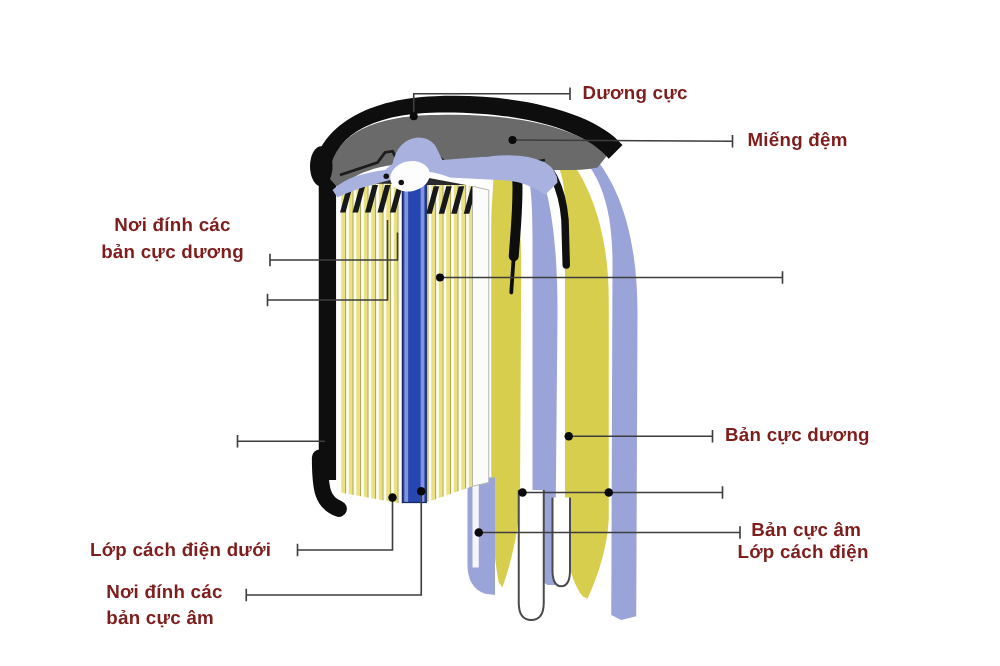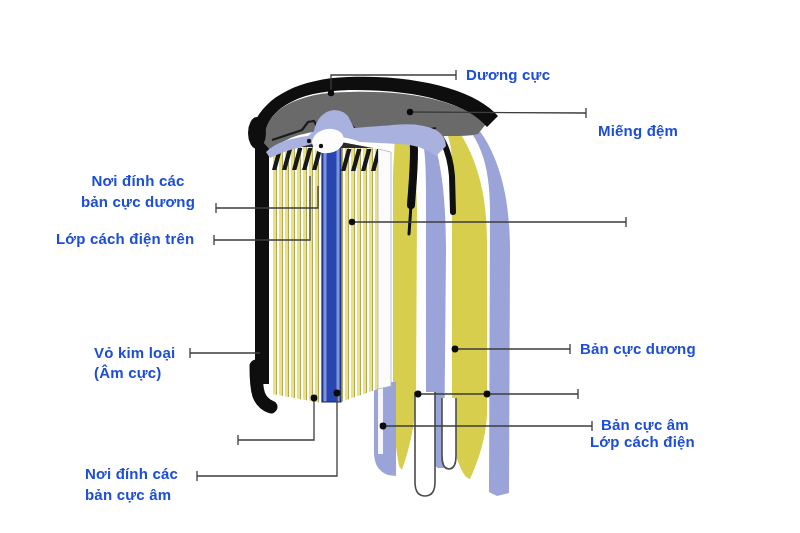--- a/index.html
+++ b/index.html
@@ -1,19 +1,19 @@
 <!DOCTYPE html>
 <html><head>
 <meta charset="utf-8">
 <style>
   html,body{margin:0;padding:0;background:#ffffff;}
   #stage{position:relative;width:800px;height:533px;background:#ffffff;overflow:hidden;
          font-family:"Liberation Sans","DejaVu Sans",sans-serif;}
   #art{position:absolute;left:0;top:0;}
-  .lbl{position:absolute;font-weight:bold;font-size:15px;line-height:20px;color:#1d4ed8;
+  .lbl{position:absolute;font-weight:bold;font-size:15px;line-height:20px;color:#7f1d1d;
        white-space:nowrap;letter-spacing:0.2px;}
   .lbl.center{text-align:center;white-space:normal;}
 </style>
 </head>
 <body>
 
 <div id="stage">
   <svg id="art" width="800" height="533" viewBox="0 0 800 533">
     <defs>
       <pattern id="stripes" width="6" height="8" patternUnits="userSpaceOnUse">
@@ -124,39 +124,35 @@
       <circle cx="418" cy="394" r="3.4"></circle>
       <circle cx="487" cy="394" r="3.4"></circle>
       <circle cx="383" cy="426" r="3.4"></circle>
       <circle cx="314" cy="398" r="3.4"></circle>
       <circle cx="337" cy="393" r="3.4"></circle>
     </g>
   </svg>
 
   <div class="lbl" style="left:466px;top:65px;">Dương cực</div>
 
-  <div class="lbl" style="left:598px;top:121px;">Miếng đệm</div>
+  <div class="lbl" style="left:598px;top:103px;">Miếng đệm</div>
 
   <div class="lbl center" style="left:62px;top:170px;width:152px;line-height:21px;">
     <span>Nơi đính các</span><br>
     <span>bản cực dương</span>
   </div>
 
-  <div class="lbl" style="left:56px;top:229px;">Lớp cách điện trên</div>
 
 
-  <div class="lbl" style="left:94px;top:343px;line-height:20px;">
-    <span>Vỏ kim loại</span><br>
-    <span>(Âm cực)</span>
-  </div>
 
   <div class="lbl" style="left:580px;top:339px;">Bản cực dương</div>
 
   <div class="lbl" style="left:590px;top:384px;margin-top:48px;">Lớp cách điện</div>
 
   <div class="lbl" style="left:601px;top:415px;">Bản cực âm</div>
 
+  <div class="lbl" style="left:72px;top:431px;">Lớp cách điện dưới</div>
 
   <div class="lbl" style="left:85px;top:463px;line-height:21px;">
     <span>Nơi đính các</span><br>
     <span>bản cực âm</span>
   </div>
 </div>
 
 </body></html>

